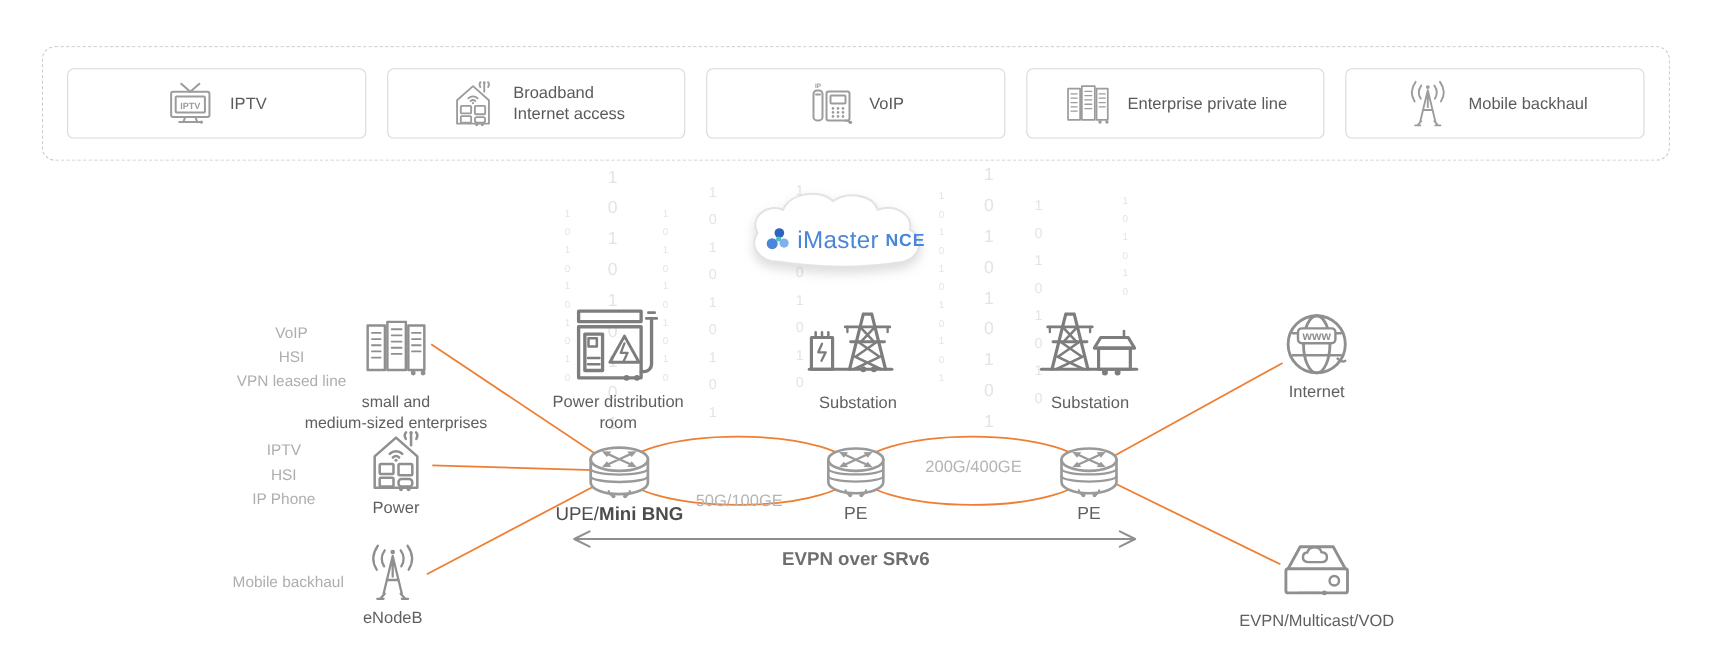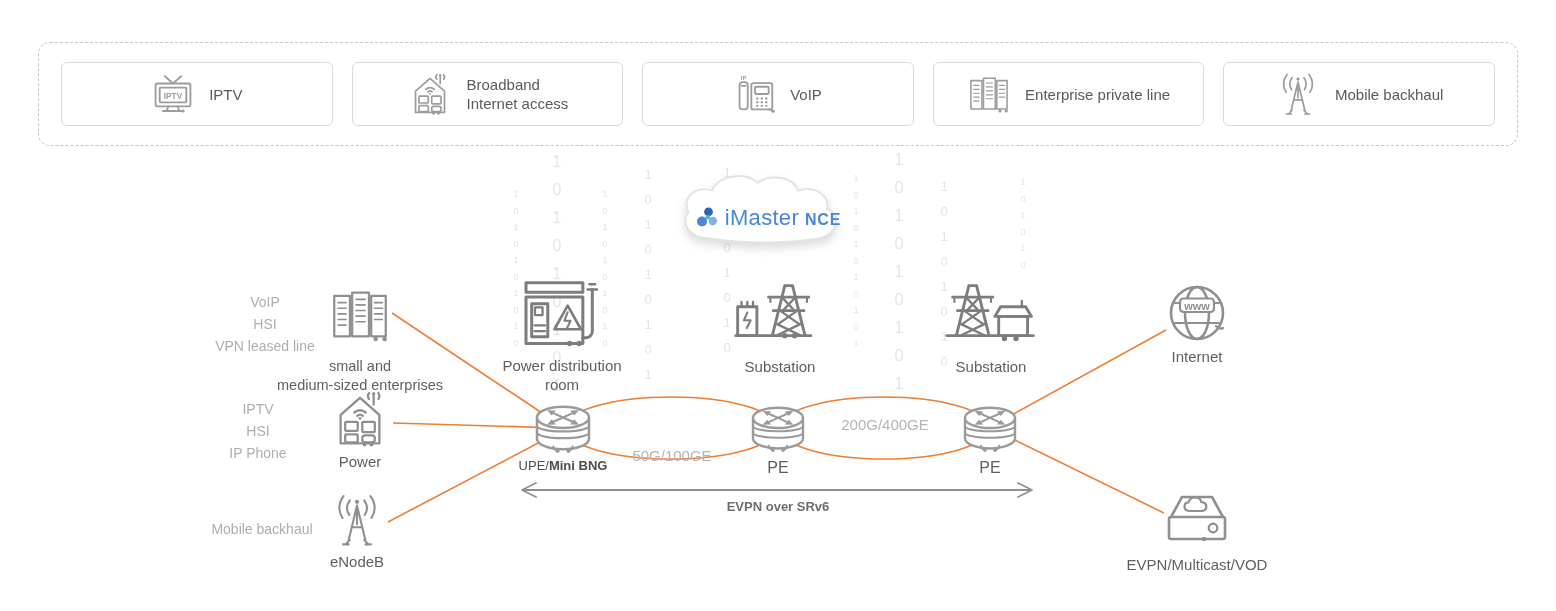--- a/index.html
+++ b/index.html
@@ -12,25 +12,25 @@
   
   .top-panel{position:absolute;left:38px;top:42px;width:1480px;height:104px;box-sizing:border-box;
              border:1.5px dashed #c7c7c7;border-radius:12px;display:flex;align-items:center;
              gap:19px;padding:0 22px;z-index:2;background:transparent;}
   .service-box{flex:1;height:62px;background:#fff;border:1px solid #d9d9d9;border-radius:6px;
                display:flex;align-items:center;justify-content:center;gap:14px;}
   .service-label{font-size:15px;color:#5a5a5a;line-height:19px;white-space:pre-line;}
   
   .node{position:absolute;display:flex;flex-direction:column;align-items:center;z-index:2;}
   .node-label{font-size:15px;color:#5f5f5f;text-align:center;white-space:pre-line;line-height:19px;margin-top:4px;}
-  .router-label{font-size:13px;color:#4c4c4c;margin-top:3px;}
+  .router-label{font-size:17px;color:#4c4c4c;margin-top:3px;}
   .router-label b{font-weight:bold;}
   .faded{position:absolute;font-size:14px;color:#aeaeae;text-align:center;line-height:22px;z-index:2;white-space:pre-line;}
   .link-label{position:absolute;font-size:15px;color:#b5b5b5;z-index:2;transform:translateX(-50%);}
-  .evpn-label{position:absolute;font-size:13px;font-weight:bold;color:#6e6e6e;z-index:2;transform:translateX(-50%);}
+  .evpn-label{position:absolute;font-size:17px;font-weight:bold;color:#6e6e6e;z-index:2;transform:translateX(-50%);}
   
   .cloud-node{position:absolute;left:676px;top:169px;width:184px;height:84px;z-index:3;}
   .cloud-shape{position:absolute;left:0;top:0;filter:drop-shadow(0 5px 5px rgba(130,130,130,.28));}
   .cloud-brand{position:absolute;left:0;right:0;top:36px;display:flex;align-items:center;justify-content:center;gap:6px;}
   .brand-main{font-size:22px;color:#4a86d8;letter-spacing:.3px;}
   .brand-sub{font-size:16px;font-weight:600;letter-spacing:.8px;color:#4a86d8;padding-top:4px;}
   .icon{display:block;color:#8f8f8f;}
   .icon.light{color:#9c9c9c;}
   .icon.dark{color:#7d7d7d;}
   .icon.router{color:#9a9a9a;}

